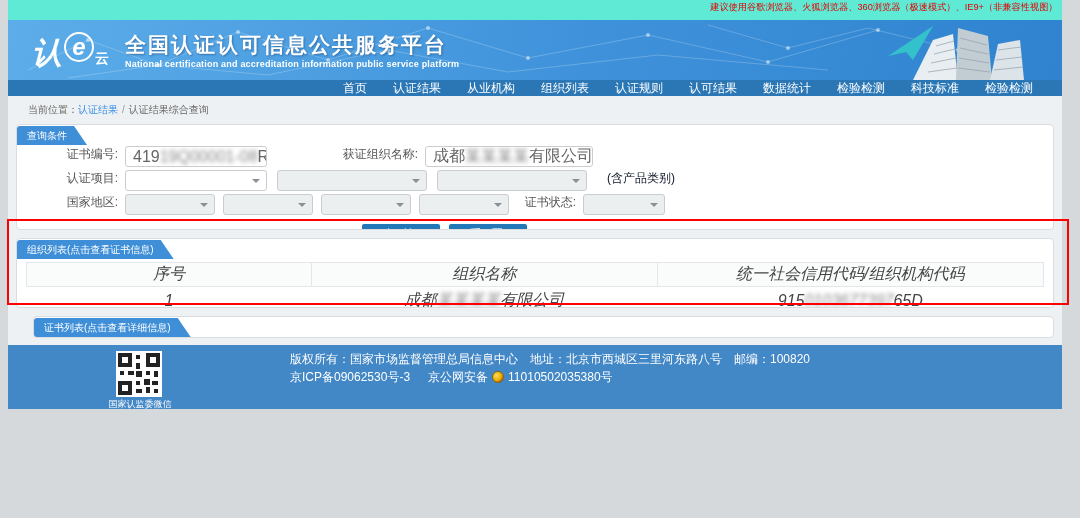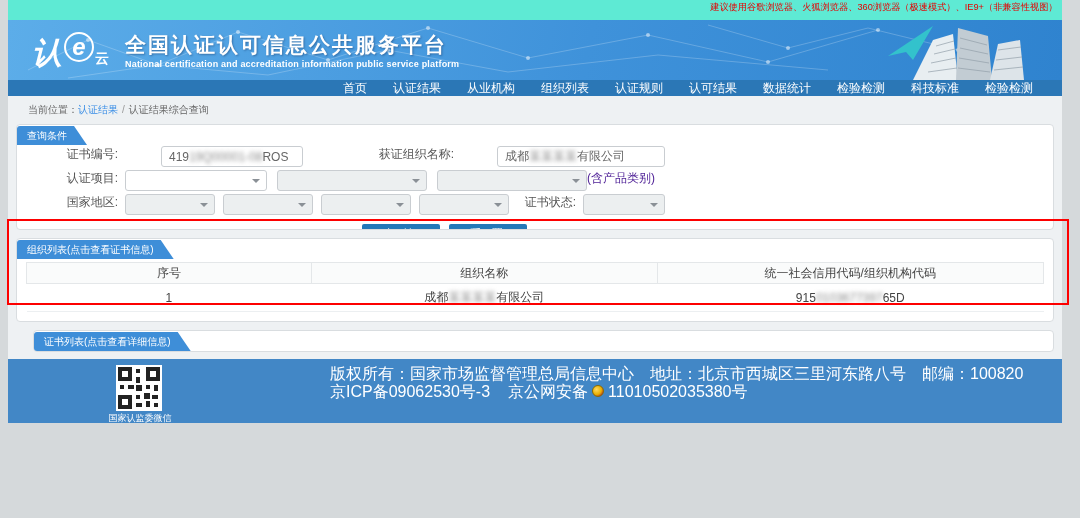--- a/index.html
+++ b/index.html
@@ -41,43 +41,43 @@
 
   .card { background:#fff; border:1px solid #d9dde0; border-radius:4px; margin:0 8px; position:relative; overflow:hidden; }
   .tab { display:inline-block; background:#3e8ed8; color:#fff; font-size:10px; line-height:19px;
     padding:0 20px 0 10px; border-top-left-radius:3px;
     clip-path:polygon(0 0, calc(100% - 13px) 0, 100% 100%, 0 100%); }
 
   .query-card { margin-top:2px; height:106px; }
   .form-row { display:flex; height:23px; font-size:12px; color:#555; margin-top:1px; }
   .flabel { width:108px; text-align:right; padding-right:7px; white-space:nowrap; }
   .inp { height:21px; border:1px solid #c9cdd1; border-radius:3px; background:#fff;
-    display:flex; align-items:center; padding:0 7px; font-size:12px; color:#666; overflow:hidden; white-space:nowrap;margin-left:36px; }
+    display:flex; align-items:center; padding:0 7px; font-size:16px; color:#666; overflow:hidden; white-space:nowrap; }
   .blurred { filter:blur(2px); color:#8a8a8a; }
   .sel { height:21px; border:1px solid #c9cdd1; border-radius:3px; background:#eceff0; position:relative; cursor:pointer; }
   .sel.white { background:#fff; }
   .caret { position:absolute; right:6px; top:8px; width:0; height:0;
     border:4px solid transparent; border-top-color:#8a9096; }
-  .note-orange { color:#4c1d95; font-size:12px; margin-left:0; white-space:nowrap; }
+  .note-orange { color:#0f172a; font-size:12px; margin-left:20px; white-space:nowrap; }
   .btn-row { display:flex; gap:9px; padding-left:345px; margin-top:7px; }
   .btn { width:78px; height:19px; background:#2478b8; color:#fff; font-size:12px; line-height:19px;
     text-align:center; border:none; border-radius:2px; letter-spacing:3px; cursor:pointer; }
 
-  .org-card { margin-top:8px; height:84px; }
-  table.list { width:calc(100% - 18px); margin:3px 9px 0; border-collapse:collapse; font-size:12px; color:#444; table-layout:fixed; }
+  .org-card { margin-top:8px; height:70px; }
+  table.list { width:calc(100% - 18px); margin:3px 9px 0; border-collapse:collapse; font-size:16px; color:#444; table-layout:fixed;font-style:italic; }
   table.list th { border:1px solid #e4e7e9; background:#fafbfb; font-weight:normal; height:21px; text-align:center; }
   table.list td { height:28px; text-align:center; border-bottom:1px solid #eceff1; white-space:nowrap; overflow:hidden; }
   .cert-card { margin-top:8px; height:22px;margin-left:25px; }
 
   
   .footer { height:64px; background:#4287c6; position:relative; }
   .qr { position:absolute; left:108px; top:6px; width:46px; height:46px; background:#fff; padding:2px; }
   .qr svg { width:100%; height:100%; display:block; }
   .qr-label { position:absolute; left:82px; top:53px; width:100px; text-align:center; color:#fff; font-size:9px; }
-  .fblock { position:absolute; left:282px; top:6px; color:#fff; font-size:16px; line-height:17.5px; white-space:nowrap;margin-left:40px; }
+  .fblock { position:absolute; left:282px; top:6px; color:#fff; font-size:12px; line-height:17.5px; white-space:nowrap; }
   .fline { display:flex; align-items:center; }
   .badge-icon { width:12px; height:12px; border-radius:50%; display:inline-block; margin:0 4px;
     background:radial-gradient(circle at 35% 35%, #ffd95e, #e8ae00 55%, #b53a2e 80%); border:1px solid #8d6b00; }
 
   
   .annotation { position:absolute; left:7px; top:219px; width:1062px; height:86px;
     border:2px solid #fd0000; z-index:10; pointer-events:none; }
 </style>
 </head>
 <body>

